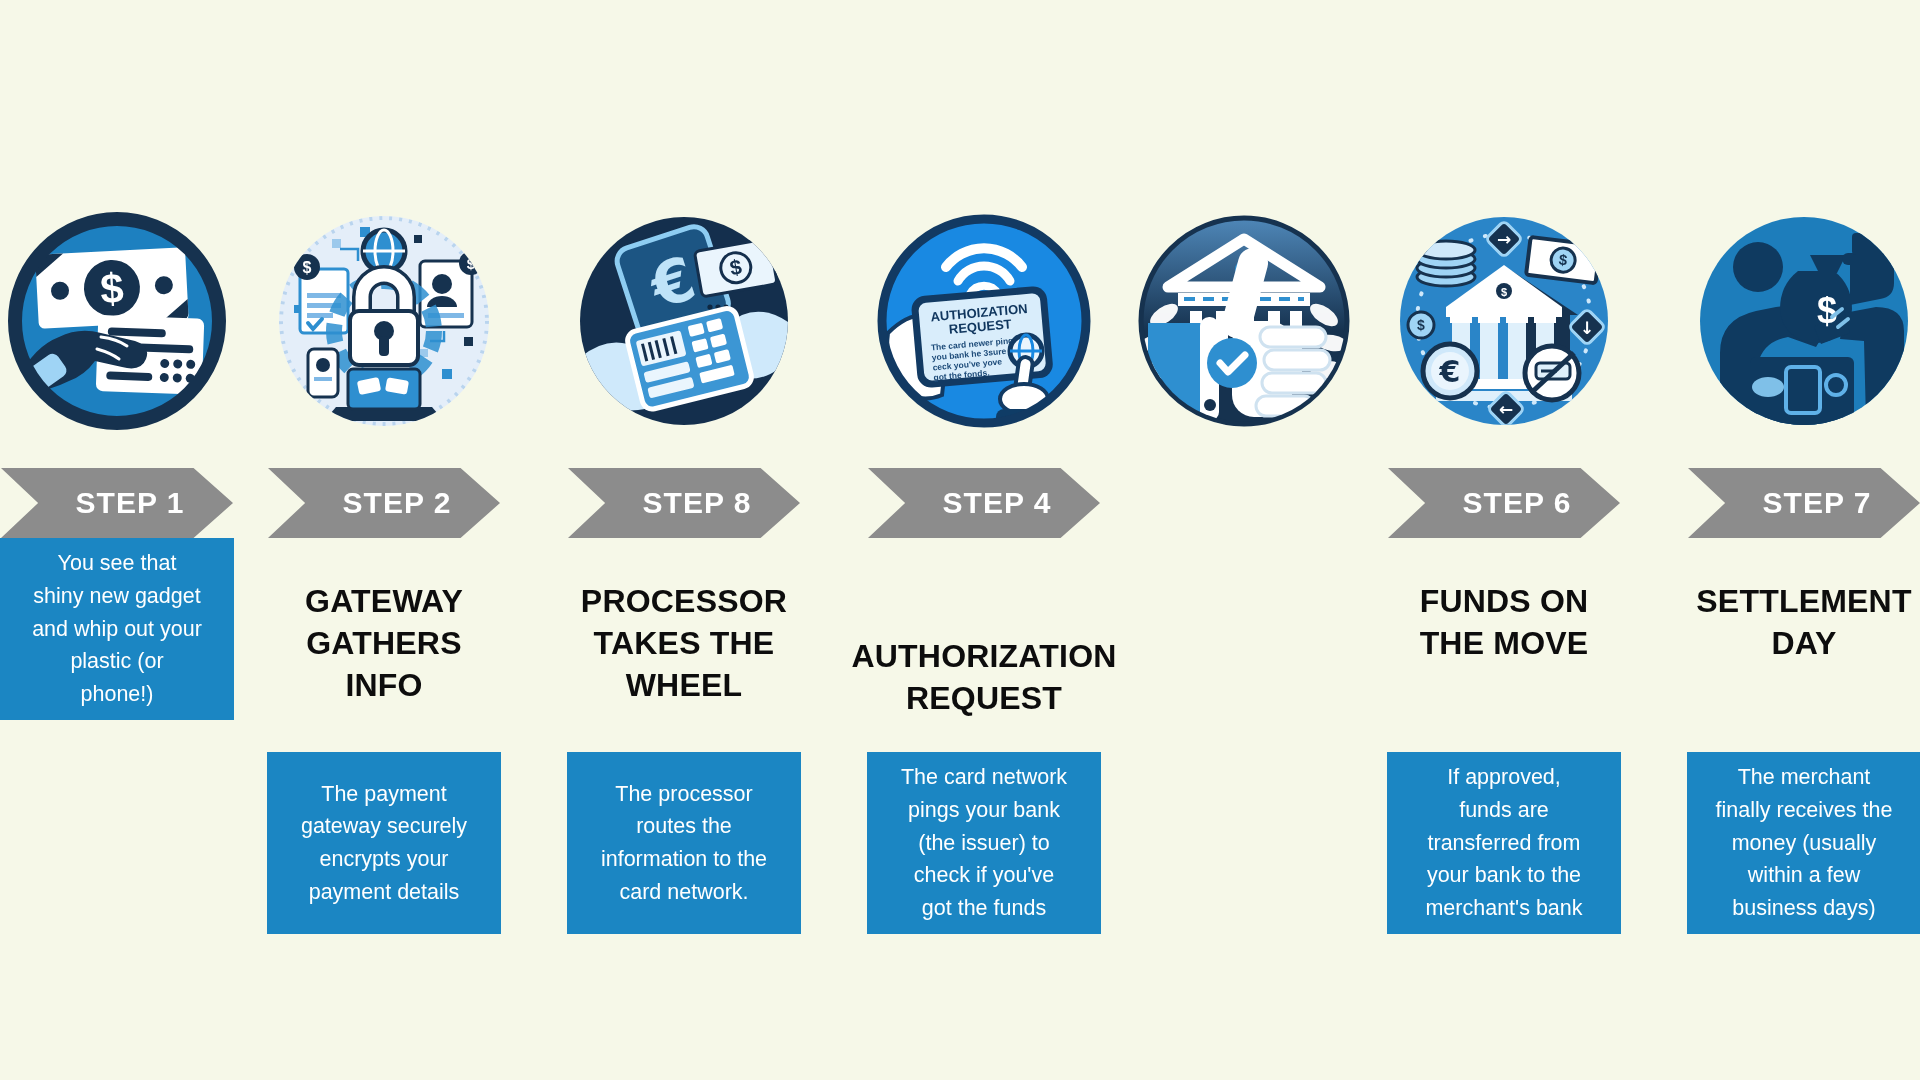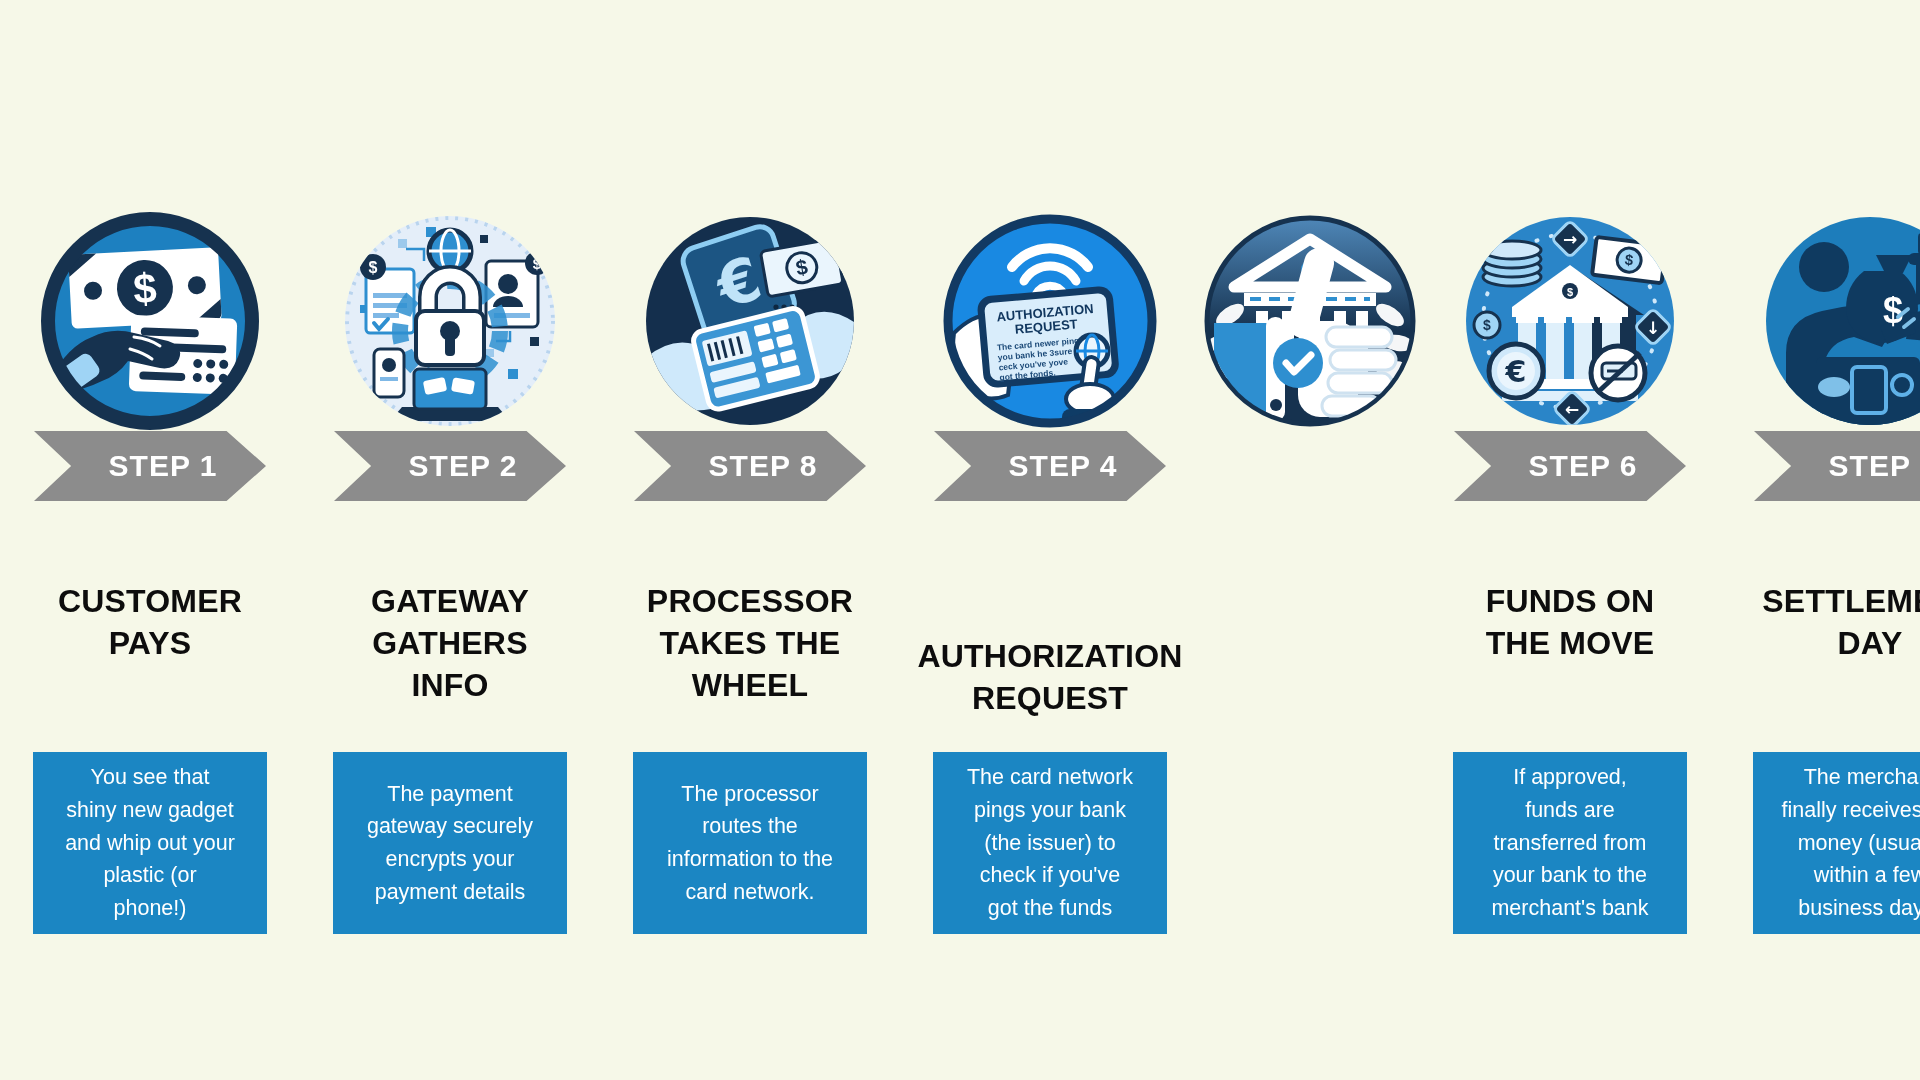--- a/index.html
+++ b/index.html
@@ -21,21 +21,21 @@
     flex-direction:column;
     align-items:center;
   }
   .icon-area{
     height:431px;
     display:flex;align-items:flex-end;justify-content:center;
   }
   .icon-circle svg{display:block;width:220px;height:220px;}
   .arrow-area{
     height:107px;
-    display:flex;justify-content:center;
+    display:flex;align-items:flex-end;justify-content:center;
   }
   .arrow{
     width:232px;height:70px;
     background:#8c8c8c;
     clip-path:polygon(0 0,83% 0,100% 50%,83% 100%,0 100%,16% 50%);
     display:flex;align-items:center;justify-content:center;
     padding-left:26px;box-sizing:border-box;
   }
   .arrow-label{
     color:#ffffff;
@@ -108,22 +108,20 @@
           </g>
           <circle cx="110" cy="110" r="102" fill="none" stroke="#16324f" stroke-width="14"></circle>
         </svg>
       </span>
     </div>
     <div class="arrow-area">
       <div class="arrow">
         <span class="arrow-label">STEP 1</span>
       </div>
     </div>
-    <div class="title">CUSTOMER
-PAYS</div>
     <div class="box">
       <div class="box-text">You see that
 shiny new gadget
 and whip out your
 plastic (or
 phone!)</div>
     </div>
   </div>
 
   <div class="col">

